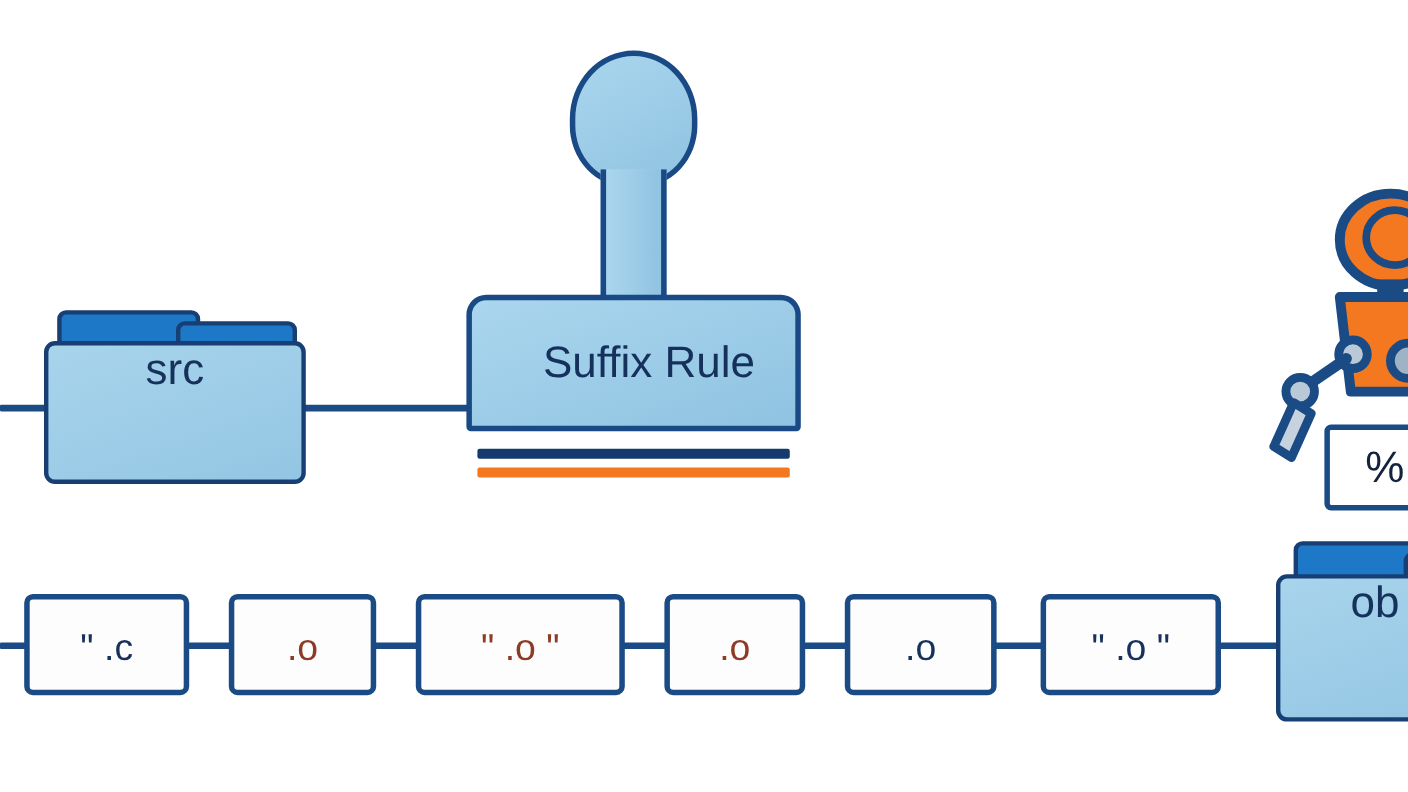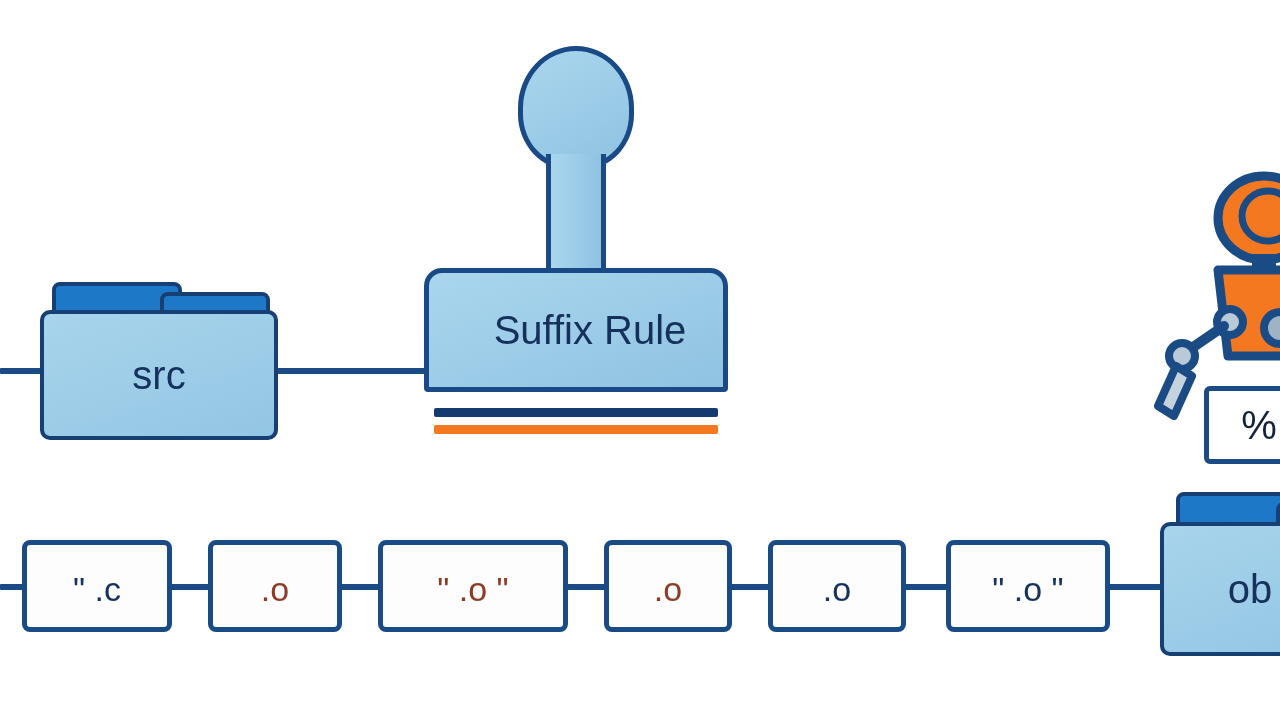--- a/index.html
+++ b/index.html
@@ -38,21 +38,21 @@
     border-radius: 8px 8px 0 0;
     box-sizing: border-box;
   }
   .folder .body {
     position: absolute;
     background: #9ecde8;
     border: 4px solid #173f73;
     border-radius: 10px;
     box-sizing: border-box;
     display: flex;
-    align-items: center;
+    align-items: flex-start;
     justify-content: center;
     background-image: linear-gradient(160deg, #a8d4ec 0%, #93c6e3 100%);
   }
   .folder .body span {
     color: #16325c;
     font-size: 40px;
     letter-spacing: 0px;
   }
 
   

